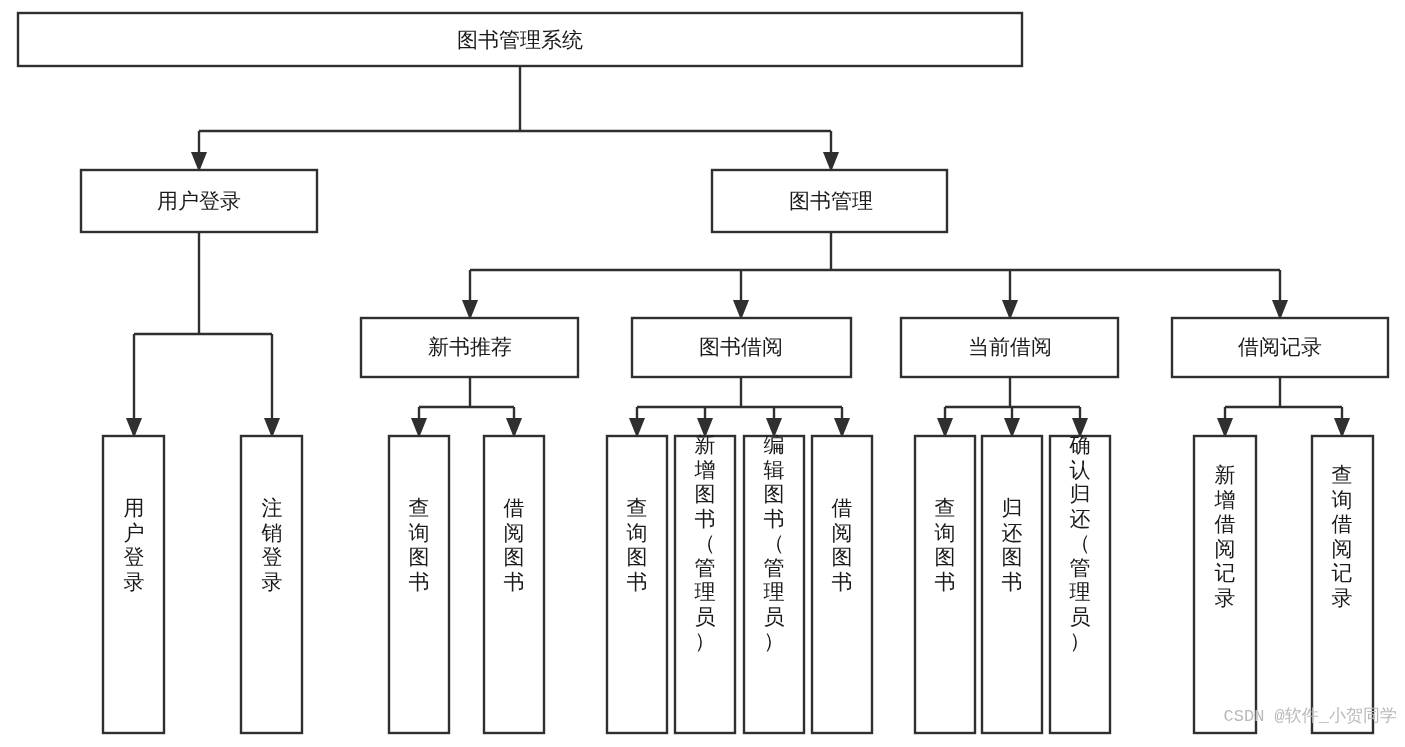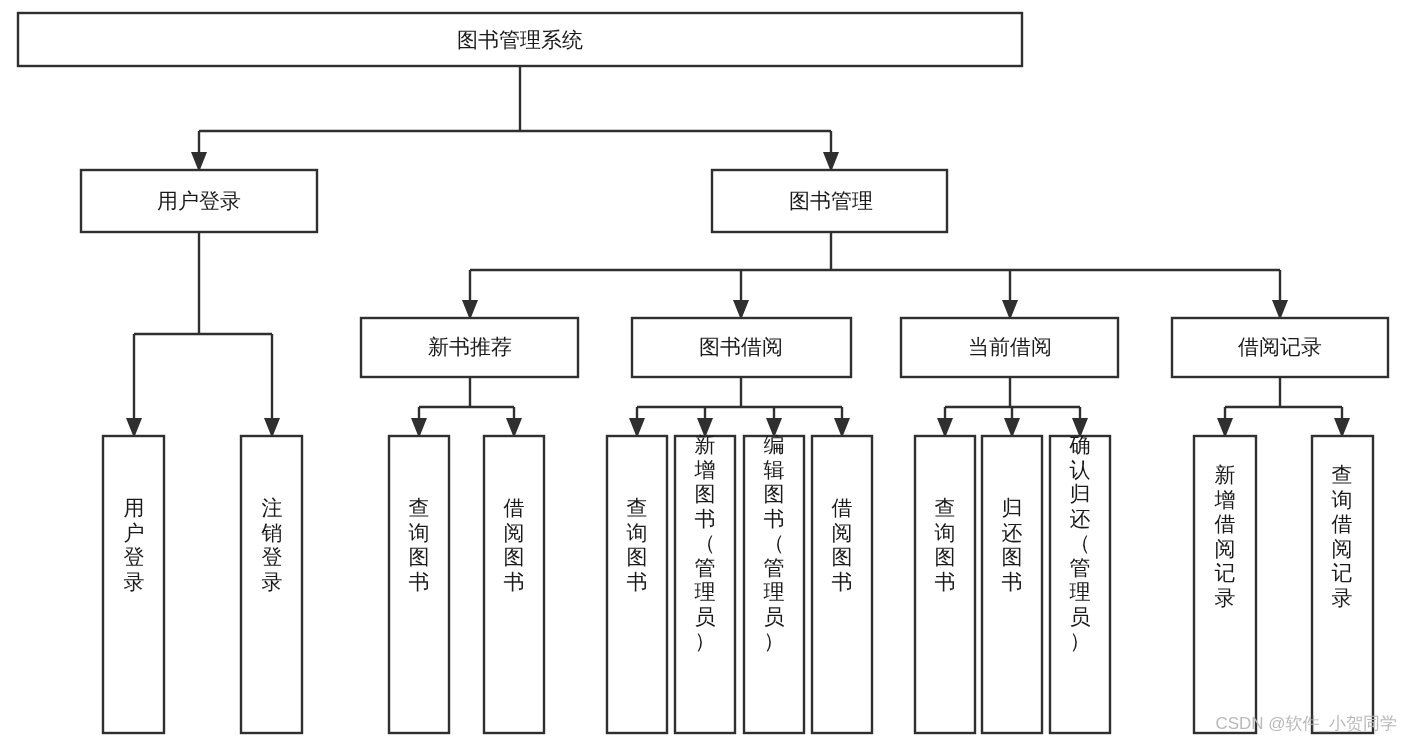--- a/index.html
+++ b/index.html
@@ -54,22 +54,22 @@
     fill: none;
     stroke-linecap: butt;
   }
   .arrow-head {
     fill: #2f2f2f;
     stroke: none;
   }
   .watermark {
     position: absolute;
     right: 8px;
-    bottom: 12px;
-    font-family: Liberation Sans, sans-serif;
+    bottom: 20px;
+    font-family: Liberation Mono, monospace;
     font-size: 17px;
     color: #b9b9b9;
     white-space: nowrap;
     user-select: none;
   }
 </style>
 </head>
 <body>
 
 <div id="diagram-root">

